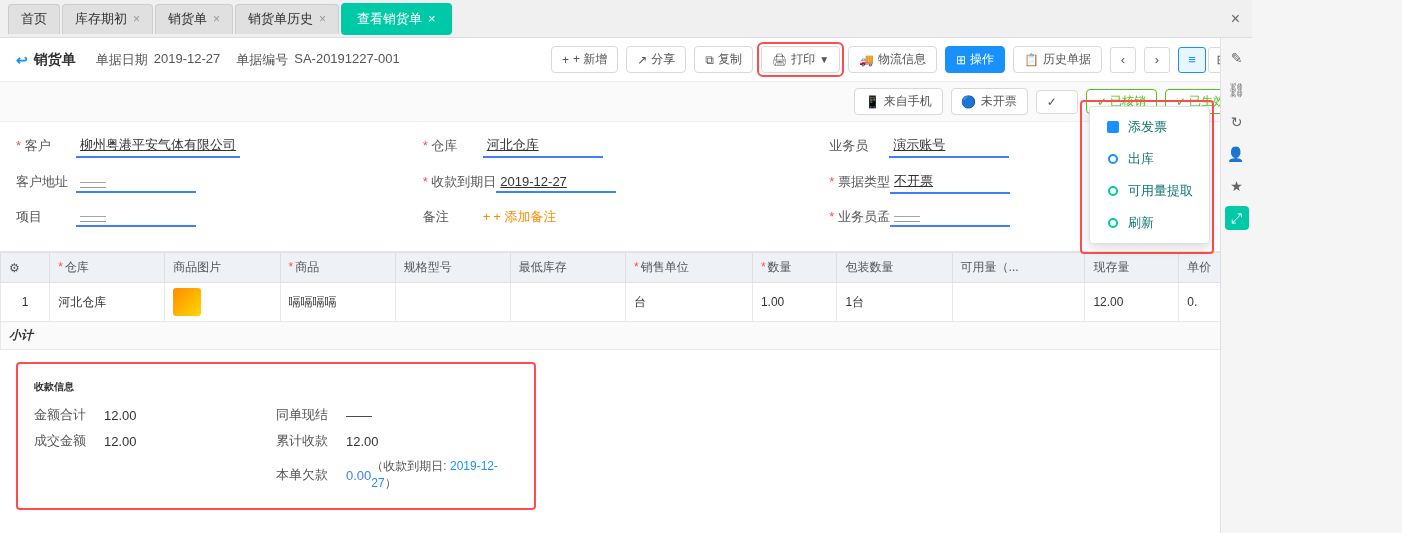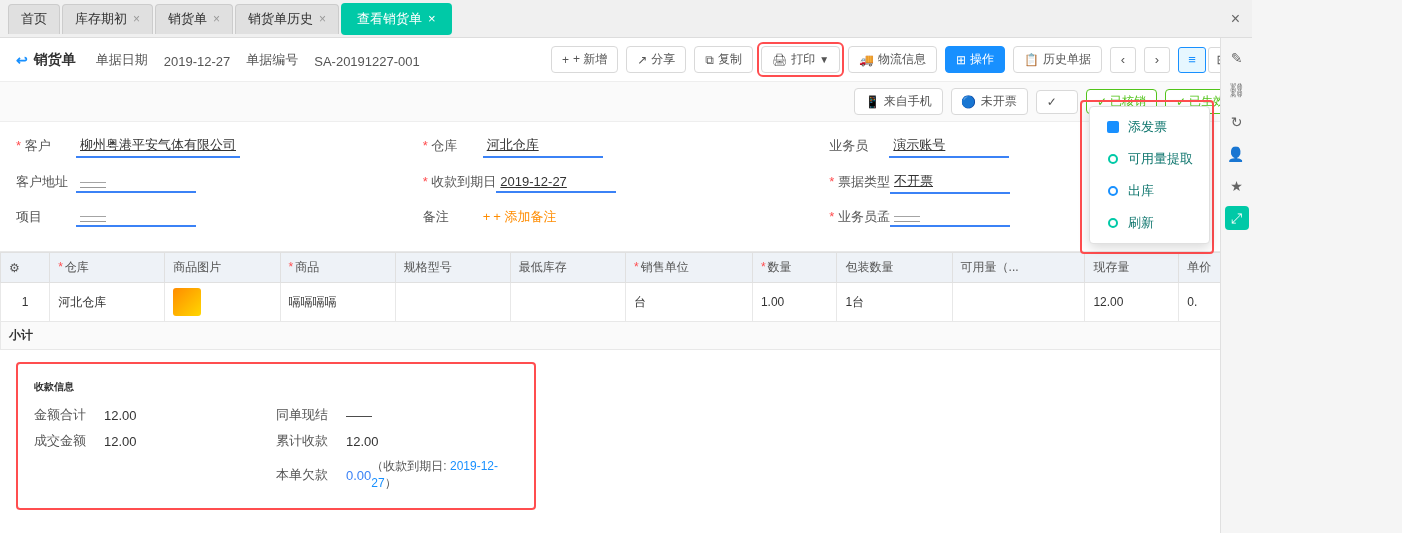--- a/index.html
+++ b/index.html
@@ -28,21 +28,21 @@
     .main-content { background: #fff; min-height: 495px; position: relative; }
 
     
     .doc-header {
       display: flex; align-items: center; padding: 8px 16px; border-bottom: 1px solid #eee;
       background: #fff;
     }
     .doc-title { display: flex; align-items: center; gap: 6px; font-size: 14px; font-weight: bold; color: #333; margin-right: 20px; }
     .doc-title-icon { color: #1890ff; }
     .doc-meta { display: flex; align-items: center; gap: 16px; font-size: 13px; color: #555; }
-    .doc-meta-item { display: flex; align-items: flex-end; gap: 16px; }
+    .doc-meta-item { display: flex; align-items: flex-start; gap: 6px; }
     .doc-actions { margin-left: auto; display: flex; align-items: center; gap: 8px; }
     .action-btn {
       display: flex; align-items: center; gap: 4px; padding: 4px 10px; border: 1px solid #d9d9d9;
       border-radius: 4px; cursor: pointer; background: #fff; font-size: 12px; color: #555;
       white-space: nowrap;
     }
 
     
     .print-btn-wrap { position: relative; display: inline-block; }
     .print-highlight {
@@ -73,21 +73,21 @@
     .form-value.empty { color: #999; }
 
     
     .table-wrap { margin: 0; overflow-x: auto; border-top: 1px solid #e8e8e8; }
     table { width: 100%; border-collapse: collapse; font-size: 12px; }
     table thead tr { background: #eef2f7; }
     table thead th { padding: 6px 8px; border: 1px solid #e0e0e0; font-weight: normal; color: #555; text-align: left; white-space: nowrap; }
     table thead th .required-mark { color: #ff4d4f; margin-right: 2px; }
     table tbody tr { background: #fff; }
     table tbody td { padding: 5px 8px; border: 1px solid #e8e8e8; color: #333; }
-    table tbody tr.subtotal td { background: #fafafa; font-weight: bold; }
+    table tbody tr.subtotal td { background: #fafafa; font-weight: bold; font-style: italic; }
     .gear-cell { text-align: center; }
 
     
     .payment-box {
       margin: 12px 16px; border: 2px solid #ff4d4f; border-radius: 4px; padding: 16px;
       max-width: 520px; background: #fff;
     }
     .payment-title { font-weight: bold; font-size: 10px; margin-bottom: 12px; }
     .payment-grid { display: grid; grid-template-columns: 1fr 1fr; gap: 8px 0; }
     .payment-item { display: flex; align-items: center; gap: 0; font-size: 13px; }
@@ -385,29 +385,29 @@
     <div class="op-highlight"></div>
     <div class="dropdown-menu">
       <div class="dropdown-item">
         <span class="menu-icon">
             <span class="square-icon"></span>
           </span>
         <span>添发票</span>
       </div>
       <div class="dropdown-item">
         <span class="menu-icon">
+            <span class="circle-icon"></span>
+          </span>
+        <span>出库</span>
+      </div>
+      <div class="dropdown-item">
+        <span class="menu-icon">
             <span class="circle-icon-teal"></span>
           </span>
         <span>可用量提取</span>
-      </div>
-      <div class="dropdown-item">
-        <span class="menu-icon">
-            <span class="circle-icon"></span>
-          </span>
-        <span>出库</span>
       </div>
       <div class="dropdown-item">
         <span class="menu-icon">
             <span class="circle-icon-teal"></span>
           </span>
         <span>刷新</span>
       </div>
     </div>
 
   </div>

